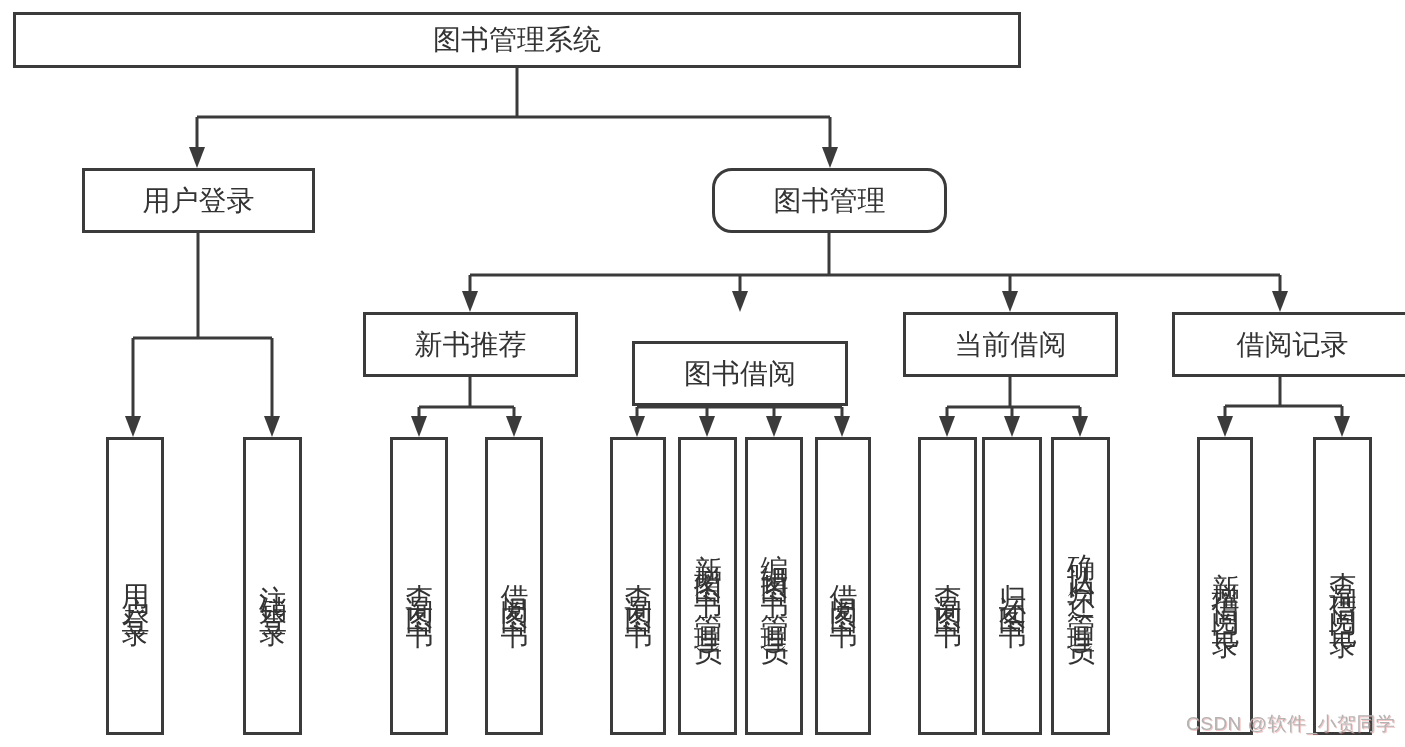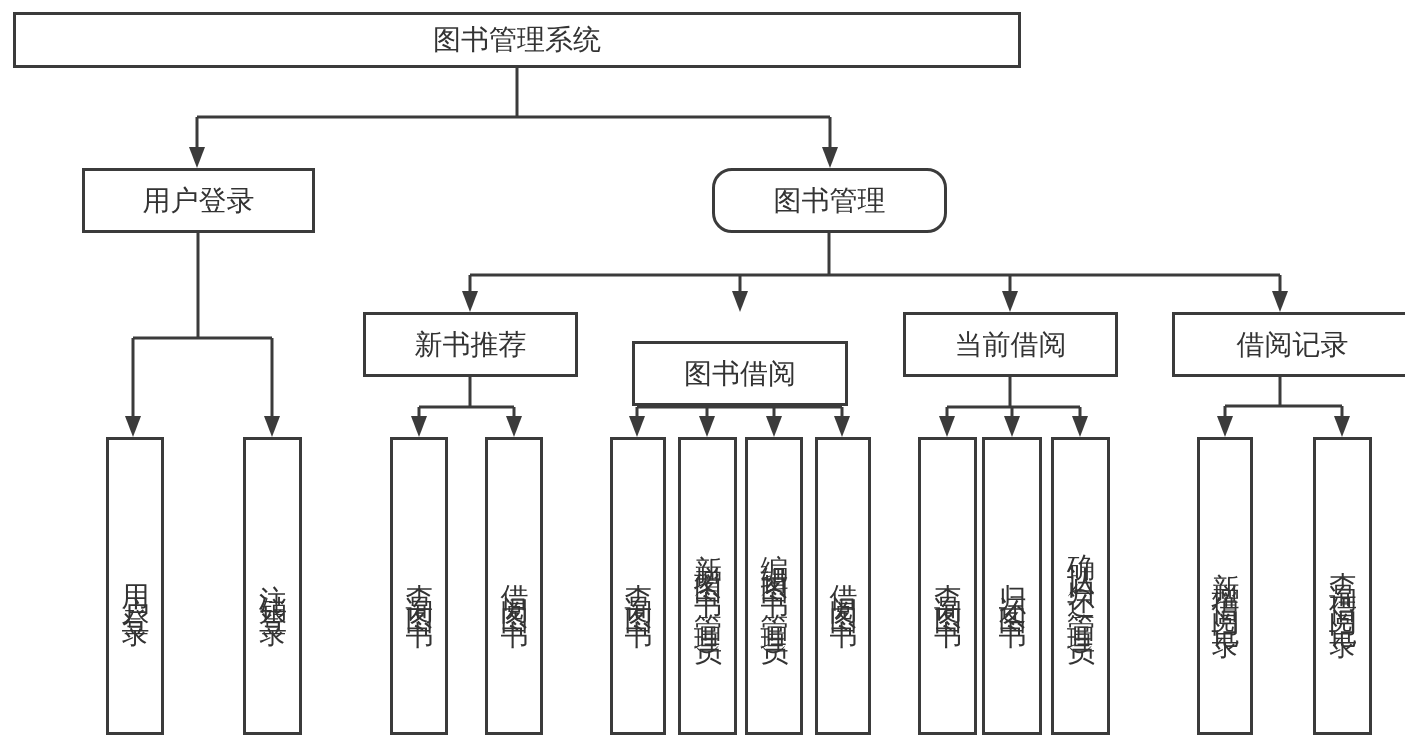--- a/index.html
+++ b/index.html
@@ -202,13 +202,14 @@
   <div class="node vnode leaf" id="n-lf11">
     <span>确认归还（管理员）</span>
   </div>
   <div class="node vnode leaf" id="n-lf12">
     <span>新增借阅记录</span>
   </div>
   <div class="node vnode leaf" id="n-lf13">
     <span>查询借阅记录</span>
   </div>
 
+  <div id="watermark">CSDN @软件_小贺同学</div>
 </div>
 
 </body></html>

